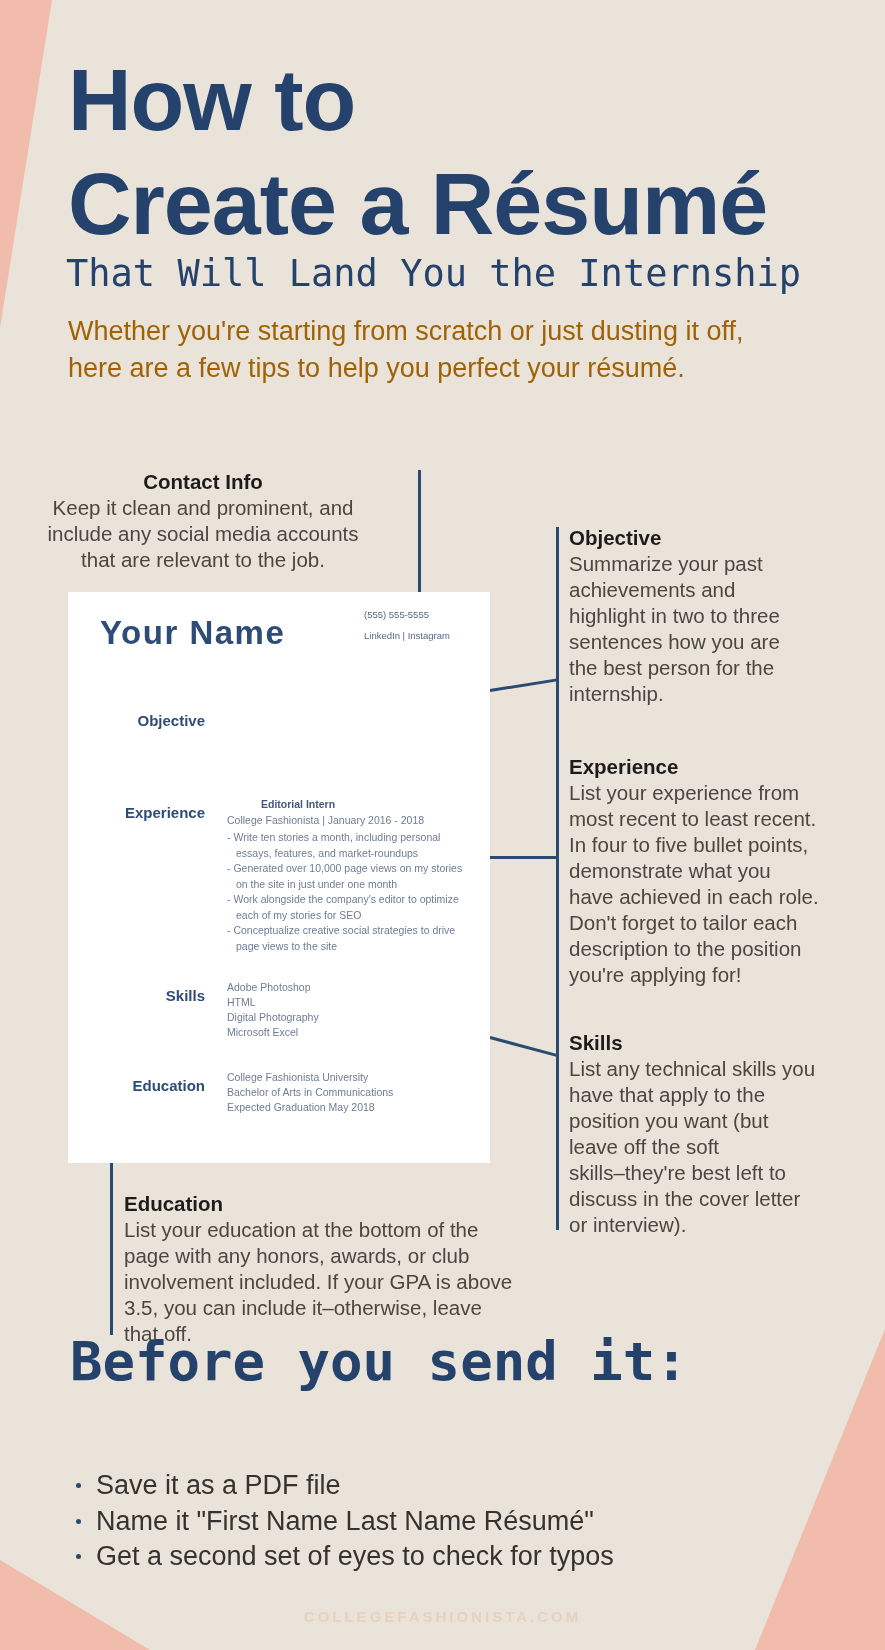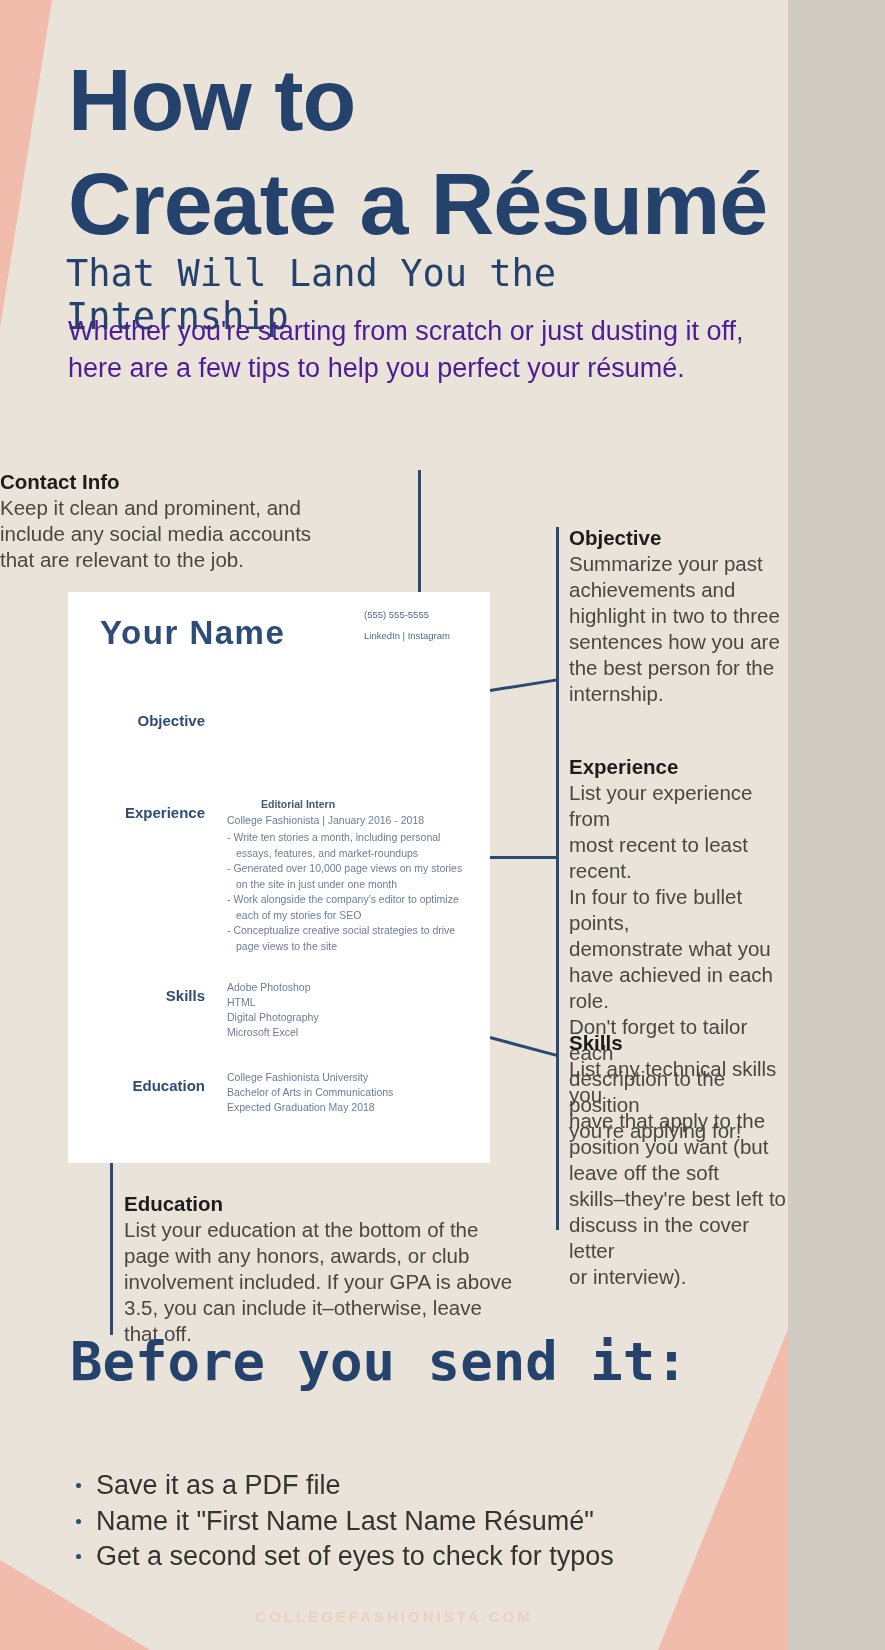--- a/index.html
+++ b/index.html
@@ -1,17 +1,17 @@
 <!DOCTYPE html>
 <html><head>
 <meta charset="utf-8">
 <style>
   html, body { margin: 0; padding: 0; background: #cfcac2; }
   .page {
-    position: relative; width: 788px; height: 1650px;
+    position: relative; width: 885px; height: 1650px;
     background: #e9e3da; overflow: hidden;
     font-family: "Liberation Sans", sans-serif;
   }
   
   .shape { position: absolute; background: #f1bcac; }
   .shape.tl { left: 0; top: 0; width: 52px; height: 328px;
     clip-path: polygon(0 0, 100% 0, 0 100%); }
   .shape.bl { left: 0; top: 1560px; width: 150px; height: 90px;
     clip-path: polygon(0 0, 100% 100%, 0 100%); }
   .shape.br { right: 0; top: 1329px; width: 130px; height: 321px;
@@ -24,28 +24,28 @@
     font-size: 88px; line-height: 104px; font-weight: bold;
     color: #24426b; letter-spacing: -1px; white-space: pre-line;
   }
   .subtitle {
     position: absolute; left: 66px; top: 252px;
     font-family: "DejaVu Sans Mono", monospace; font-weight: normal;
     font-size: 37px; color: #24426b;
   }
   .intro {
     position: absolute; left: 68px; top: 313px; margin: 0;
-    font-size: 27px; line-height: 37px; color: #4c1d95; white-space: pre-line;
+    font-size: 27px; line-height: 37px; color: #a16207; white-space: pre-line;
   }
 
   
   .ann h3 { margin: 0; font-size: 20.5px; line-height: 27px; font-weight: bold; color: #1d1c1a; }
   .ann .body { font-size: 20.5px; line-height: 26px; color: #4a4741; white-space: pre-line; }
   .ann { position: absolute; }
-  .ann-contact { left: 0; top: 468px; width: 406px; text-align: left; }
+  .ann-contact { left: 0; top: 468px; width: 406px; text-align: center; }
   .ann-objective { left: 569px; top: 524px; }
   .ann-experience { left: 569px; top: 753px; }
   .ann-skills { left: 569px; top: 1029px; }
   .ann-education { left: 124px; top: 1190px; }
 
   
   .vline { position: absolute; width: 3px; background: #2a4a73; }
   .line-contact { left: 418px; top: 470px; height: 122px; }
   .line-right { left: 556px; top: 527px; height: 703px; }
   .line-education { left: 110px; top: 1163px; height: 172px; }

